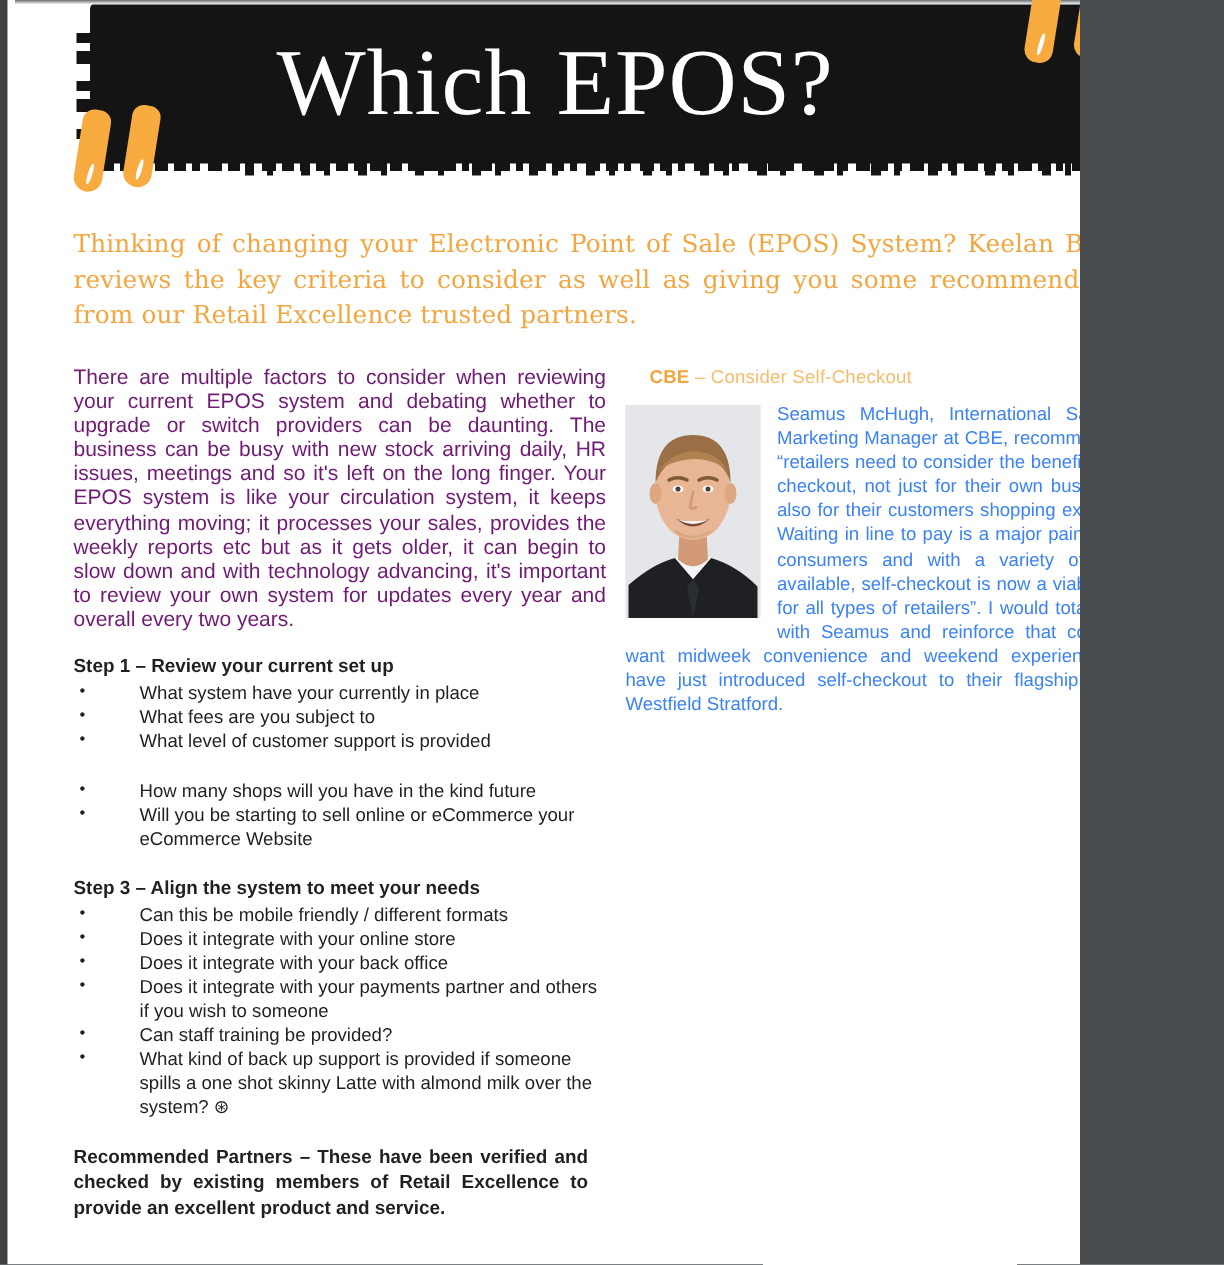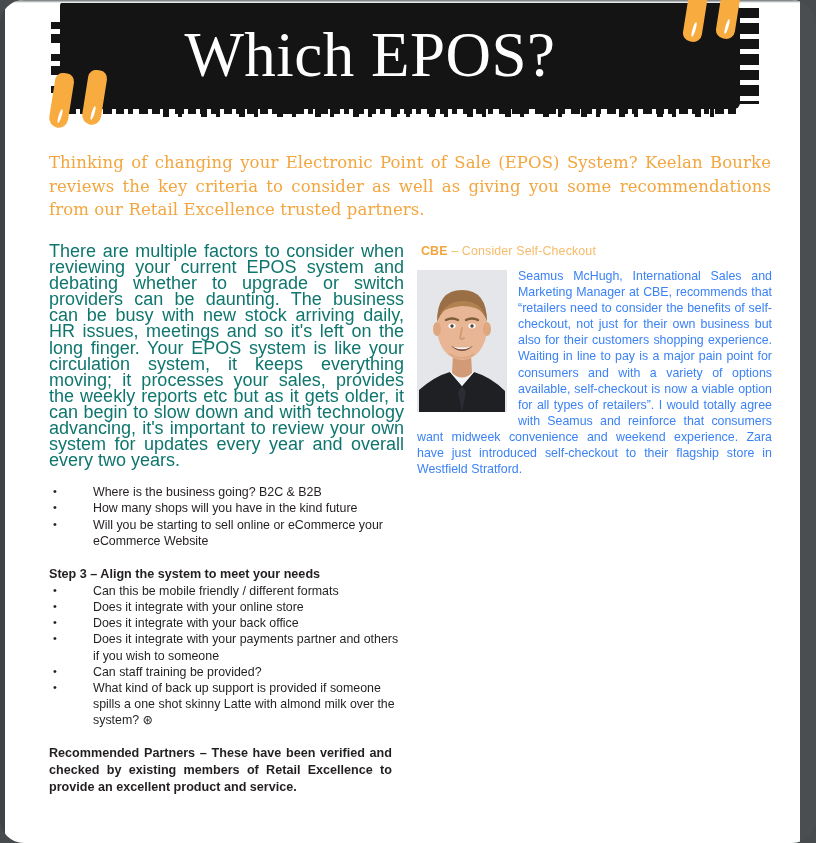--- a/index.html
+++ b/index.html
@@ -6,24 +6,23 @@
   html, body {
     margin: 0; padding: 0;
     width: 816px; height: 843px;
     overflow: hidden;
     background: #474b4e;
     font-family: "Liberation Sans", sans-serif;
   }
 
   #viewer {
     position: relative;
-    width: 816px; height: 843px;
+    width: 720px; height: 843px;
     background: #474b4e;
     overflow: hidden;
-    border-radius: 24px;
   }
 
   
   #left-gutter {
     position: absolute; left: 0; top: 0;
     width: 5px; height: 843px;
     background: #3f4346;
   }
   
   #right-gutter {
@@ -207,23 +206,23 @@
     left: 44px; top: 243px;
     width: 355px;
   }
   #col-right {
     position: absolute;
     left: 412px; top: 243px;
     width: 355px;
   }
 
   .body-p {
-    font-size: 18px;
+    font-size: 14px;
     line-height: 16.1px;
-    color: #0f766e;
+    color: #701a75;
     text-align: justify;
     margin: 0 0 16px 0;
   }
 
   .step-head {
     font-size: 12.6px;
     line-height: 16.5px;
     font-weight: bold;
     color: #231f20;
     margin: 0 0 1px 0;
@@ -257,21 +256,21 @@
     color: #231f20;
     text-align: justify;
     margin: 11px 12px 0 0;
   }
 
   
   #partner-heading {
     font-size: 12.4px;
     line-height: 16px;
     color: #f7bb6a;
-    margin: 0 0 9px 4px;
+    margin: 0 0 9px 16px;
     letter-spacing: 0.15px;
   }
   #partner-heading .brand {
     font-weight: bold;
     color: #f3a63f;
   }
 
   #portrait {
     float: left;
     width: 90px; height: 142px;
@@ -319,24 +318,31 @@
 
       <div id="masthead-title">Which EPOS?</div>
     </div>
 
     <div id="standfirst">Thinking of changing your Electronic Point of Sale (EPOS) System? Keelan Bourke reviews the key criteria to consider as well as giving you some recommendations from our Retail Excellence trusted partners.</div>
 
     <div id="col-left">
 
       <p class="body-p">There are multiple factors to consider when reviewing your current EPOS system and debating whether to upgrade or switch providers can be daunting. The business can be busy with new stock arriving daily, HR issues, meetings and so it's left on the long finger. Your EPOS system is like your circulation system, it keeps everything moving; it processes your sales, provides the weekly reports etc but as it gets older, it can begin to slow down and with technology advancing, it's important to review your own system for updates every year and overall every two years.</p>
 
+      <div>
+        <div class="step-head">Step 1 – Review your current set up</div>
+        <ul class="bullets">
+          <li>What system have your currently in place</li>
+          <li>What fees are you subject to</li>
+          <li>What level of customer support is provided</li>
+        </ul>
+      </div>
 
       <div>
         <ul class="bullets">
-          <li>Where is the business going? B2C &amp; B2B</li>
           <li>How many shops will you have in the kind future</li>
           <li>Will you be starting to sell online or eCommerce your eCommerce Website</li>
         </ul>
       </div>
 
       <div>
         <div class="step-head">Step 3 – Align the system to meet your needs</div>
         <ul class="bullets">
           <li>Can this be mobile friendly / different formats</li>
           <li>Does it integrate with your online store</li>

